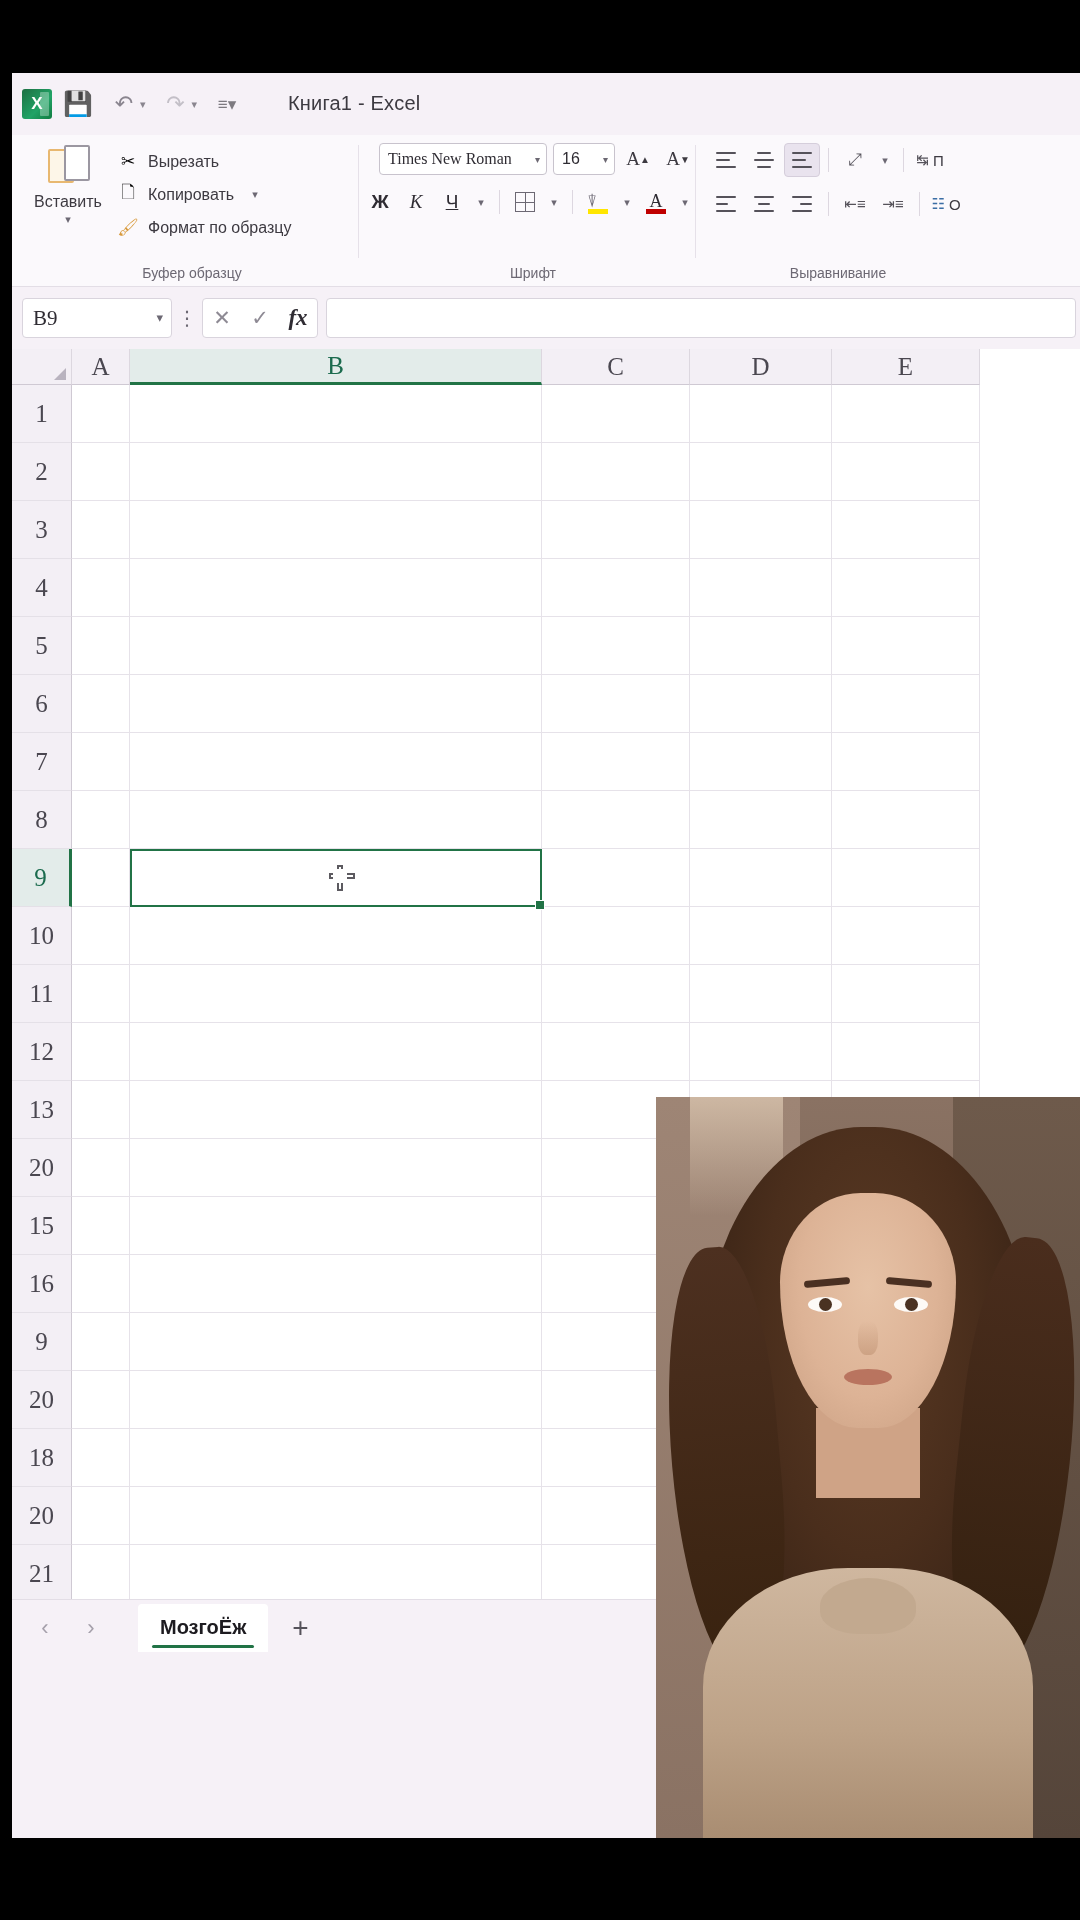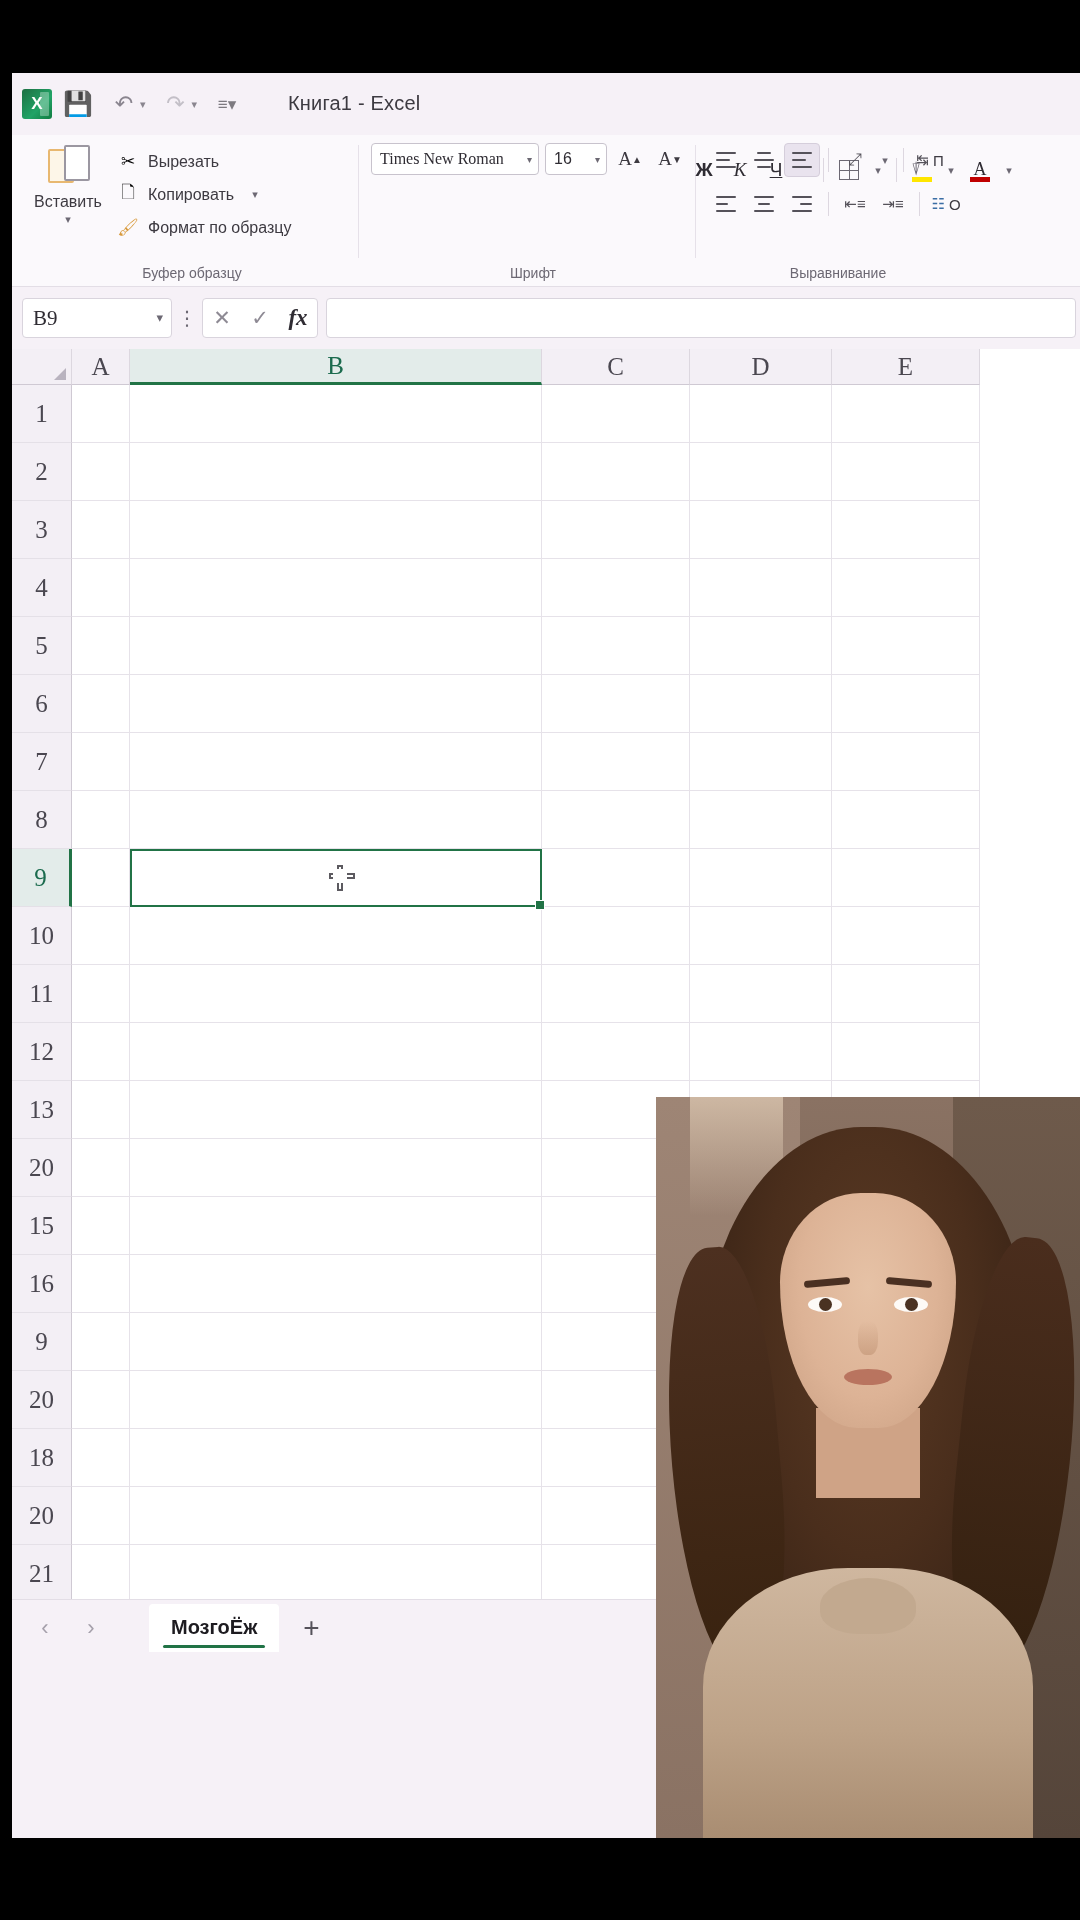--- a/index.html
+++ b/index.html
@@ -197,21 +197,21 @@
   .cursor .f{left:4px;top:4px;width:14px;height:14px;background:#fff;border:none;}
 
   
   .sheetbar {
     height:56px;background:#f6f1f7;display:flex;align-items:center;padding-left:10px;gap:0;
     border-top:1px solid #e3dee6;
   }
   .nav-btn{width:46px;height:44px;display:flex;align-items:center;justify-content:center;font-size:22px;color:#a5a0ab;}
   .sheet-tab {
     height:48px;background:#fff;display:flex;align-items:center;padding:0 22px;
-    font-size:20px;font-weight:bold;color:#1d1b20;position:relative;margin-left:35px;
+    font-size:20px;font-weight:bold;color:#1d1b20;position:relative;margin-left:24px;
     border-radius:4px 4px 0 0;
   }
   .sheet-tab::after{content:"";position:absolute;left:14px;right:14px;bottom:4px;height:3px;background:#217346;border-radius:2px;}
   .add-sheet{width:64px;height:44px;display:flex;align-items:center;justify-content:center;font-size:28px;color:#55525a;font-weight:300;}
 
   
   .statusbar {
     height:44px;background:#f6f1f7;display:flex;align-items:center;padding-left:12px;gap:18px;
     font-size:16px;color:#3d3a41;
   }
@@ -305,21 +305,21 @@
               <span class="clip-text">Формат по образцу</span>
             </div>
           </div>
         </div>
         <div class="rgroup-label">Буфер образцу</div>
       </div>
 
       <div class="rgroup-sep"></div>
 
       <div class="rgroup g-font">
-        <div class="rgroup-body" style="flex-direction:row;align-items:flex-start;">
+        <div class="rgroup-body" style="flex-direction:column;align-items:flex-end;">
           <div class="font-row1">
             <div class="font-name-box">
               <span>Times New Roman</span>
               <span class="mini-caret">▾</span>
             </div>
             <div class="font-size-box">
               <span>16</span>
               <span class="mini-caret">▾</span>
             </div>
             <div class="grow-btn">

